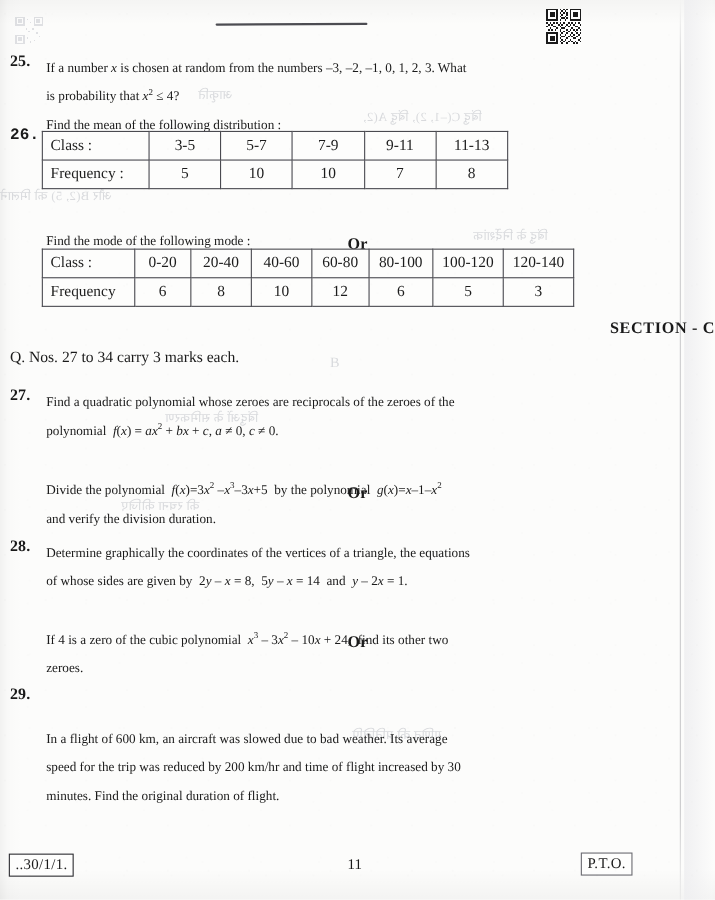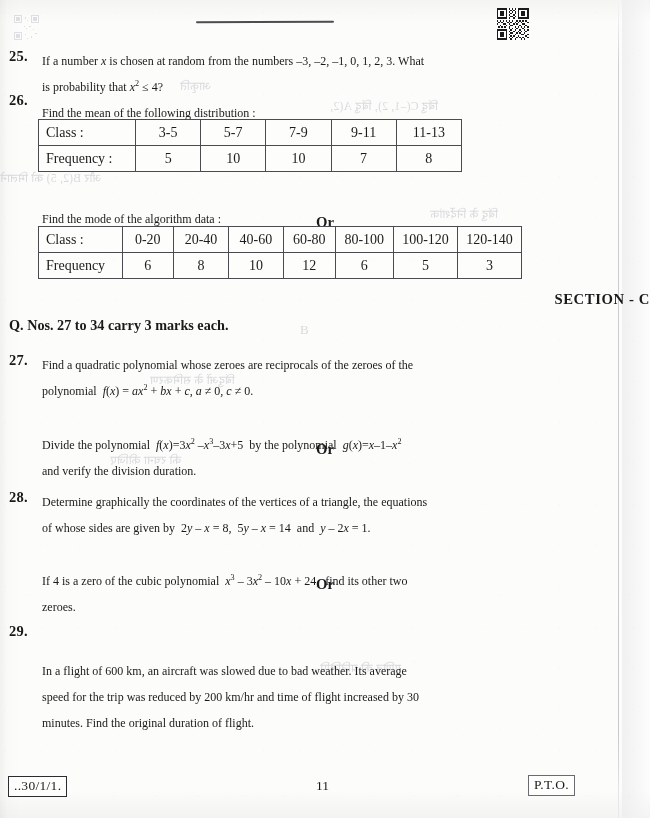--- a/index.html
+++ b/index.html
@@ -92,21 +92,21 @@
     font-size: 12px;
     line-height: 26px;
   }
   .lbl { position: absolute; font-size: 14.5px; }
   .center {
     position: absolute;
     width: 100%;
     text-align: center;
     font-size: 14.5px;
   }
-  .bold { font-weight: bold; }
+  .bold { font-weight: normal; }
   .or { font-weight: bold; font-size: 14.7px; margin-top: 35px; }
   .sec-head {
     position: absolute;
     width: 100%;
     text-align: right;
     font-weight: bold;
     font-size: 14.7px;
     letter-spacing: .6px;
   }
 
@@ -314,21 +314,21 @@
   <div class="ghost n" style="left:300px; top:322px; font-size:13px;">B</div>
 
   <div class="top-rule"></div>
 
   <div class="qnum" style="left:9px; top:48px;">25.</div>
   <div class="qtext" style="left:42px; top:48px; width:560px;">
     If a number <i class="m">x</i> is chosen at random from the numbers –3, –2, –1, 0, 1, 2, 3. What<br>
     is probability that <i class="m">x</i><sup>2</sup> ≤ 4?
   </div>
 
-  <div class="qnum" style="left:9px; top:92px;">26.</div>
+  <div class="qnum" style="left:9px; top:115px;font-family:Liberation Mono, monospace;">26.</div>
   <div class="qtext" style="left:42px; top:100px;">Find the mean of the following distribution :</div>
 
   <table class="data" style="left:38px; top:119px; width:424px;">
     <tbody>
         <tr>
       <td class="rowhead" style="width:90px;">Class :</td>
       <td style="width:67px;">3-5</td>
       <td style="width:67px;">5-7</td>
       <td style="width:67px;">7-9</td>
       <td style="width:67px;">9-11</td>
@@ -339,21 +339,21 @@
       <td>5</td>
       <td>10</td>
       <td>10</td>
       <td>7</td>
       <td>8</td>
     </tr>
   </tbody>
     </table>
 
   <div class="center or" style="top:179px;">Or</div>
-  <div class="qtext" style="left:42px; top:206px;">Find the mode of the algorithm data :</div>
+  <div class="qtext" style="left:42px; top:206px;">Find the mode of the following mode :</div>
 
   <table class="data" style="left:38px; top:226px; width:484px;">
     <tbody>
         <tr>
       <td class="rowhead" style="width:78px;">Class :</td>
       <td style="width:57px;">0-20</td>
       <td style="width:60px;">20-40</td>
       <td style="width:60px;">40-60</td>
       <td style="width:55px;">60-80</td>
       <td style="width:64px;">80-100</td>

